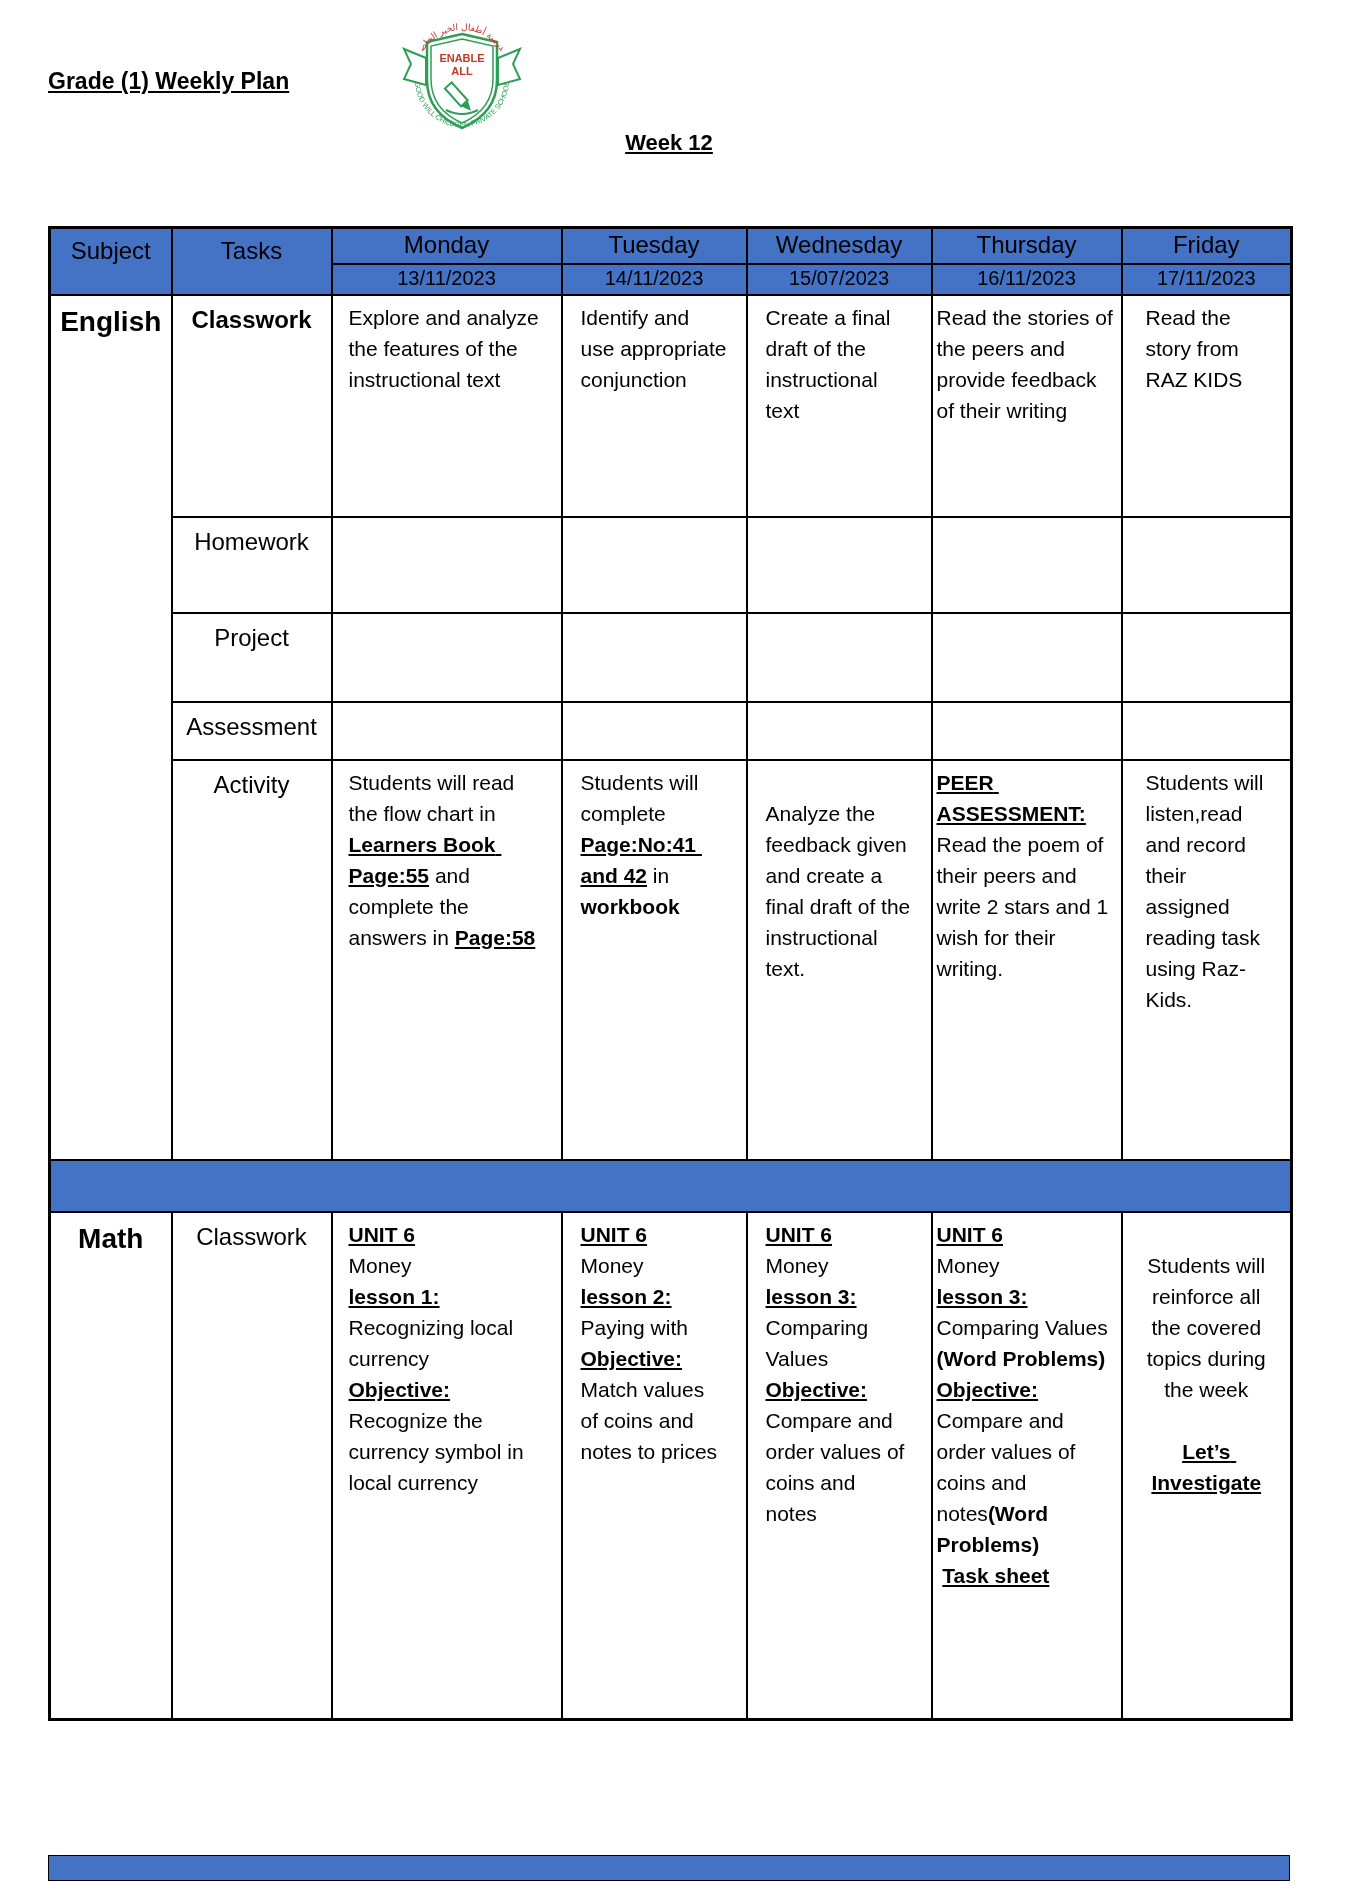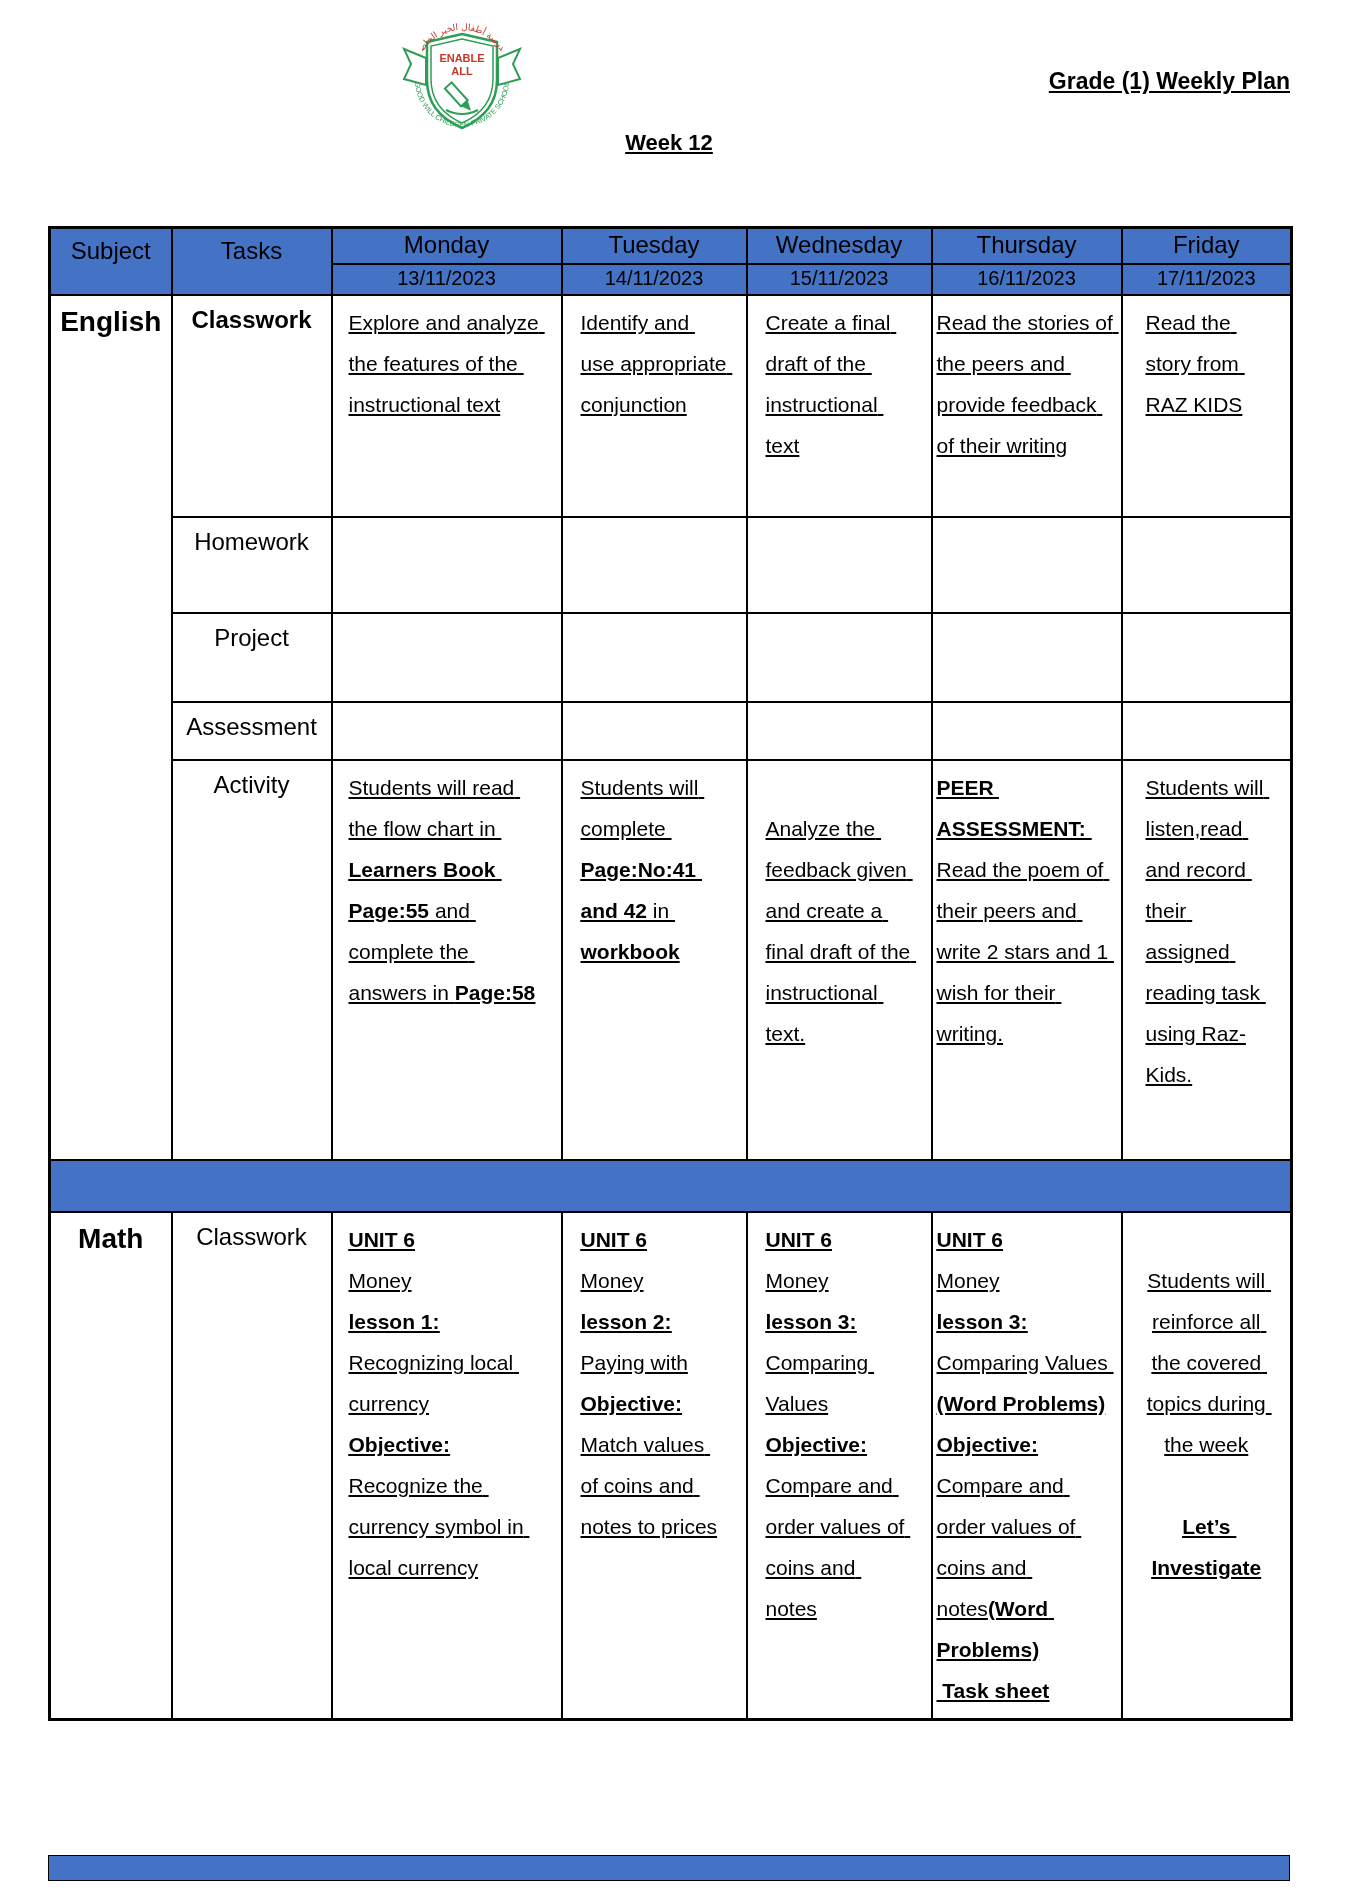--- a/index.html
+++ b/index.html
@@ -8,21 +8,21 @@
     width:1346px;height:1901px;
     background:#ffffff;
     font-family:"Liberation Sans", sans-serif;
     color:#000;
     overflow:hidden;
   }
   
   .logo{position:absolute;left:396px;top:18px;width:132px;height:126px;}
   .page-title{
     position:absolute;left:48px;top:66px;width:1242px;
-    text-align:right;font-size:23px;font-weight:bold;
+    text-align:left;font-size:23px;font-weight:bold;
     text-decoration:underline;line-height:30px;
   }
   .page-subtitle{
     position:absolute;left:48px;top:128px;width:1242px;
     text-align:center;font-size:22px;font-weight:bold;
     text-decoration:underline;line-height:30px;
   }
   
   table.plan{
     position:absolute;left:48px;top:226px;width:1242px;
@@ -44,21 +44,21 @@
   th.corner{vertical-align:top;padding-top:8px;}
   th.date-cell{font-size:20px;}
   td.subject-cell{
     text-align:center;font-weight:bold;font-size:28px;padding-top:10px;
   }
   td.task-cell{
     text-align:center;font-size:24px;padding-top:10px;
   }
   td.task-cell.b{font-weight:bold;}
   td.content-cell{
-    white-space:pre-wrap;line-height:41px;padding:6px 16px;text-decoration:underline;
+    white-space:pre-wrap;line-height:31px;padding:6px 16px;
   }
   td.day-1, td.day-2{padding:6px 18px;}
   td.day-3{padding:6px 4px;}
   td.day-4{padding:6px 23px;}
   td.center{text-align:center;}
   tr.divider-row td{
     background:var(--divider-blue,#4472C4);
     padding:0;height:48px;
   }
   .b{font-weight:bold;}
@@ -125,21 +125,21 @@
           <th rowspan="2" class="corner">Tasks</th>
           <th>Monday</th>
           <th>Tuesday</th>
           <th>Wednesday</th>
           <th>Thursday</th>
           <th>Friday</th>
         </tr>
         <tr style="height: 31px;">
           <th class="date-cell">13/11/2023</th>
           <th class="date-cell">14/11/2023</th>
-          <th class="date-cell">15/11/2023</th>
+          <th class="date-cell">15/07/2023</th>
           <th class="date-cell">16/11/2023</th>
           <th class="date-cell">17/11/2023</th>
         </tr>
       </thead>
       <tbody>
         <tr style="height: 222px;">
           <td class="subject-cell" rowspan="5">English</td>
           <td class="task-cell b">Classwork</td>
           <td class="content-cell day-0"><span>Explore and analyze the features of the instructional text</span></td>
           <td class="content-cell day-1"><span>Identify and use appropriate conjunction</span></td>

